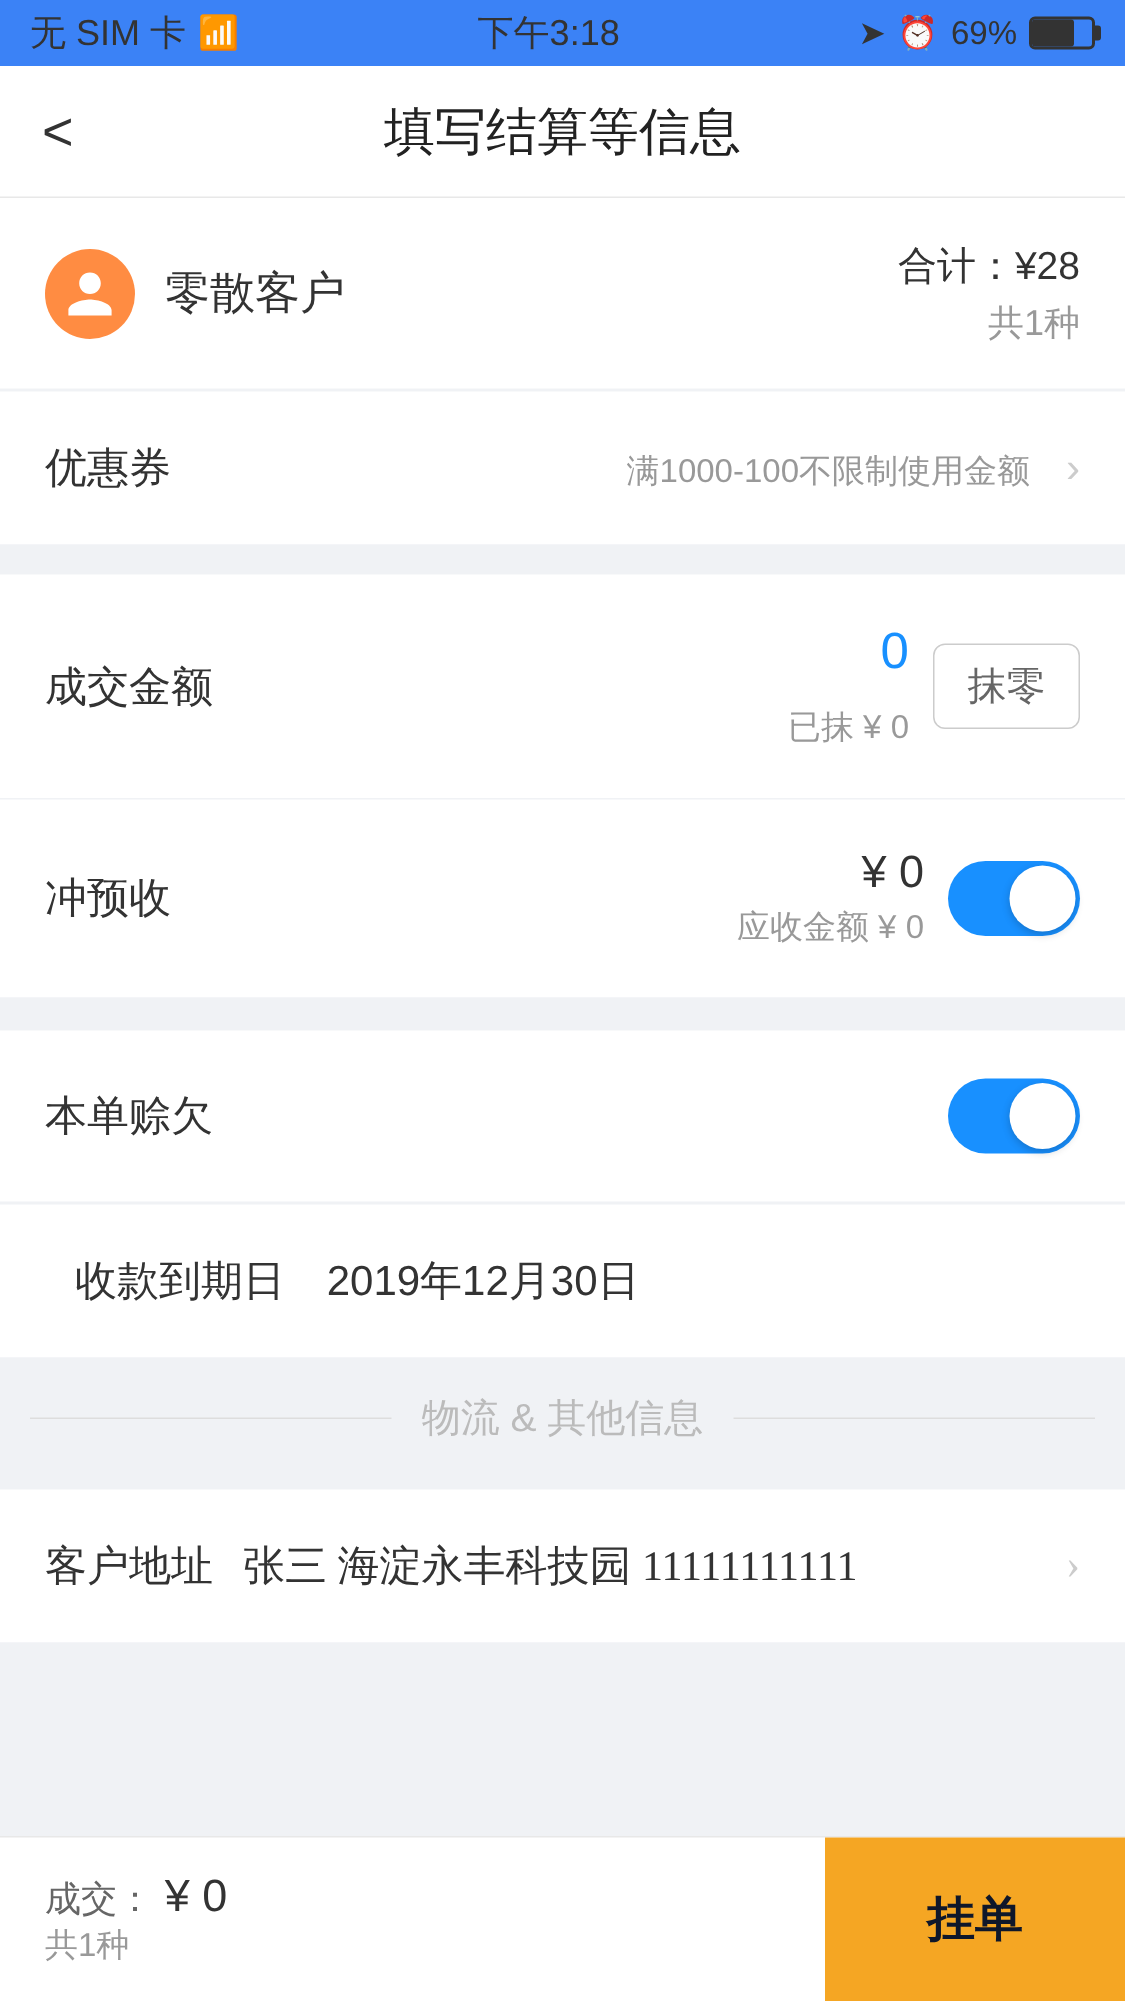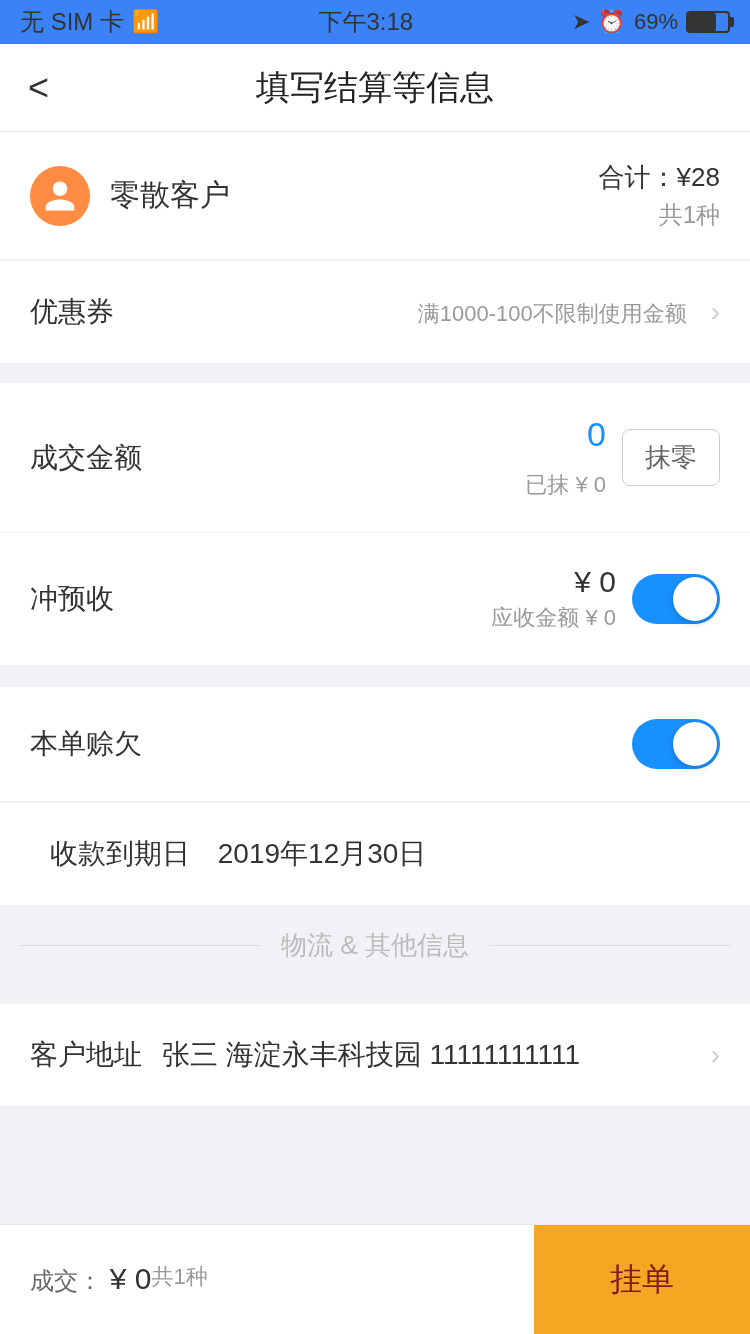--- a/index.html
+++ b/index.html
@@ -271,21 +271,22 @@
     .logistics-divider-line {
       flex: 1;
       height: 1px;
       background: #ddd;
       margin: 0 20px;
     }
 
     
     .address-section {
       background: #fff;
-      margin-top: 19px;
+      margin-top: 8px;
+      font-family: Liberation Serif, serif;
     }
     .address-row {
       display: flex;
       align-items: center;
       padding: 32px 30px;
     }
     .address-label {
       font-size: 28px;
       color: #333;
       flex-shrink: 0;
@@ -320,46 +321,46 @@
     .bottom-amount {
       font-size: 30px;
       color: #333;
       font-weight: 500;
     }
     .bottom-count {
       font-size: 22px;
       color: #999;
     }
     .btn-hang {
-      width: 216px;
+      width: 200px;
       height: 110px;
       background: #f5a623;
       display: flex;
       align-items: center;
       justify-content: center;
       font-size: 32px;
-      color: #7f1d1d;
+      color: #0f172a;
       cursor: pointer;
-      font-weight: 400;
+      font-weight: 700;
     }
     .btn-save {
       width: 200px;
       height: 110px;
       background: #1890ff;
       display: flex;
       align-items: center;
       justify-content: center;
       font-size: 32px;
       color: #fff;
       cursor: pointer;
       font-weight: 500;
     }
     .bottom-amounts {
       display: flex;
-      flex-direction: row;
+      flex-direction: column;
     }
   </style>
 </head>
 <body>
 
 <div class="status-bar">
   <div class="status-left">
     <span>无 SIM 卡</span>
     <span class="wifi-icon">📶</span>
   </div>

